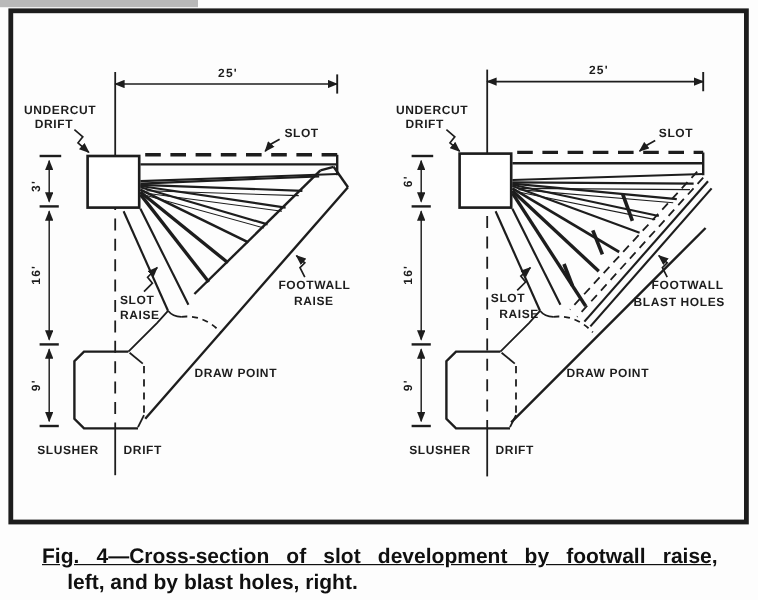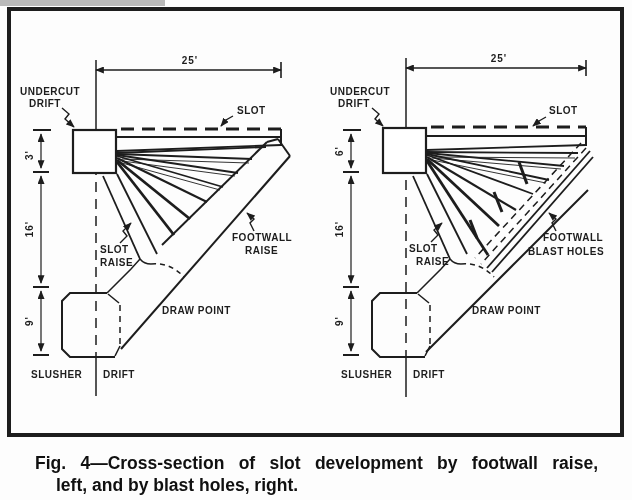--- a/index.html
+++ b/index.html
@@ -4,21 +4,21 @@
 <style>
   html,body{margin:0;padding:0;background:#ffffff;}
   #page{position:relative;width:632px;height:500px;background:var(--paper,#fdfdfd);
         font-family:"Liberation Sans",sans-serif;color:var(--ink,#1d1d1d);overflow:hidden;}
   svg{display:block;}
   svg text{fill:currentColor;font-family:"Liberation Sans",sans-serif;font-weight:bold;
            font-size:10px;letter-spacing:0.5px;}
   svg text.dim{font-size:10px;letter-spacing:1px;}
   .caption{position:absolute;left:35px;top:452px;width:563px;
            font-weight:bold;font-size:17.5px;line-height:22px;color:#101010;}
-  .caption .l1{text-align:justify;text-align-last:justify;}
+  .caption .l1{text-align:justify;text-align-last:justify;text-decoration:underline;}
   .caption .l2{text-align:left;margin-left:21px;}
 </style>
 </head>
 <body>
 
 <div id="page" style="--ink: #1d1d1d; --paper: #fdfdfd;">
 
 <svg width="632" height="448" viewBox="0 0 632 448" style="color:var(--ink,#1d1d1d)">
   <defs>
     <marker id="arr" viewBox="0 0 10 8" refX="9" refY="4" markerWidth="9" markerHeight="7" orient="auto-start-reverse" markerUnits="userSpaceOnUse">

